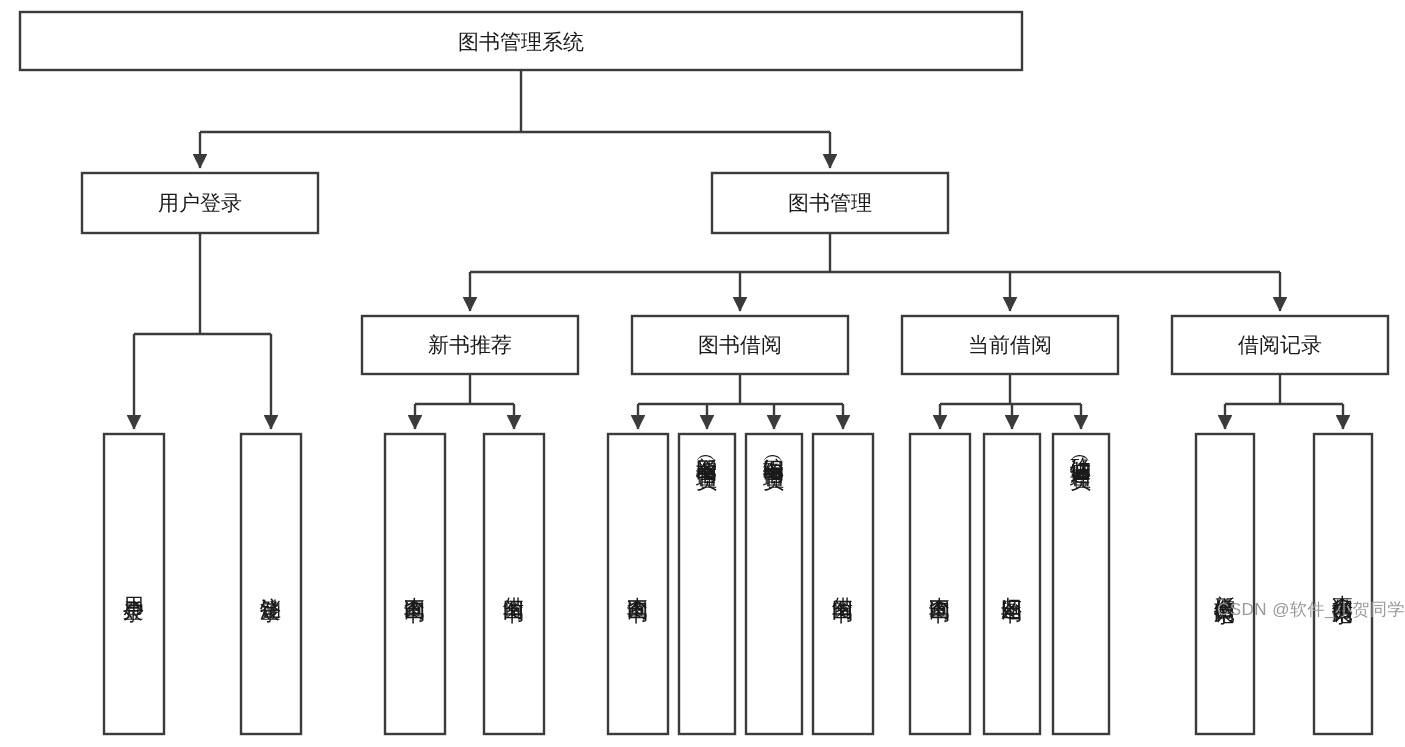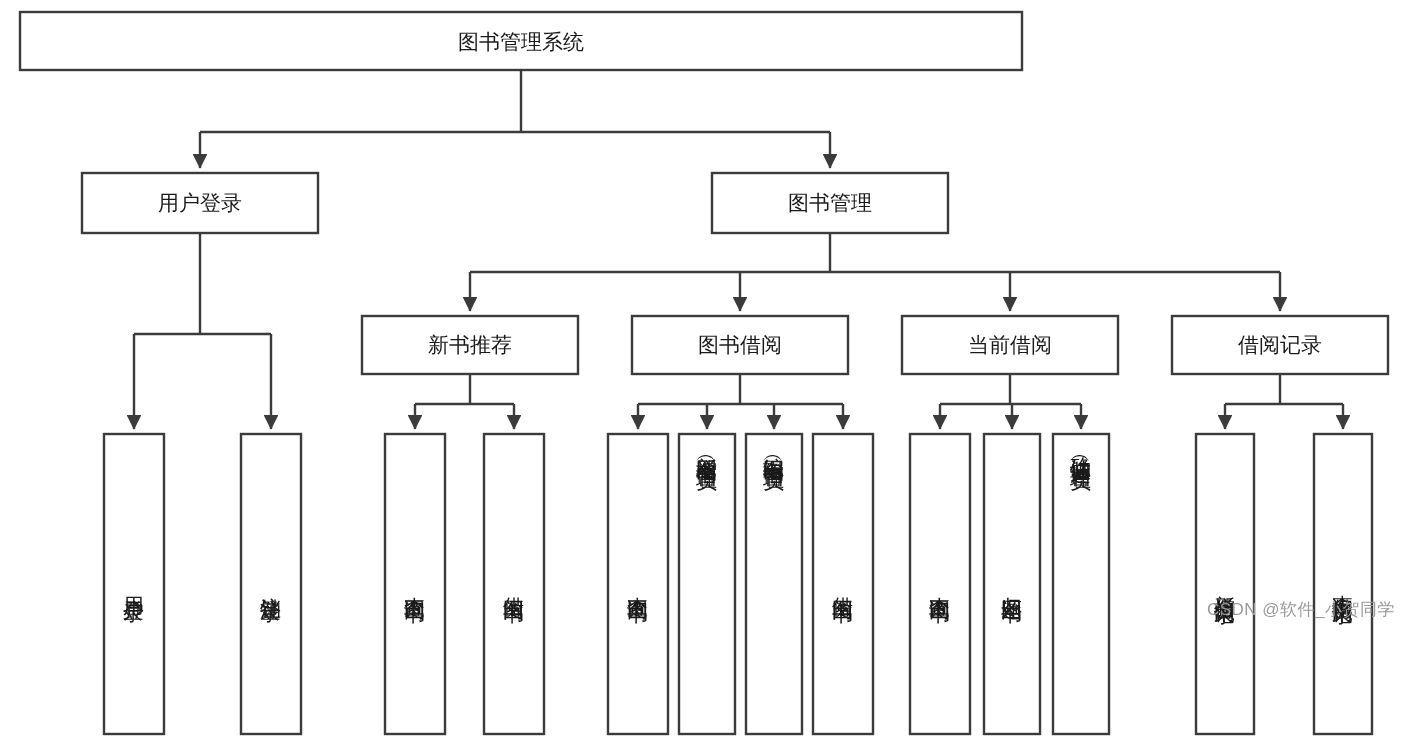--- a/index.html
+++ b/index.html
@@ -63,21 +63,21 @@
     display: flex;
     align-items: flex-start;
     justify-content: center;
     pointer-events: none;
   }
   .leaf-label-wrap.mid {
     align-items: center;
   }
   .watermark {
     position: absolute;
-    right: 10px;
+    right: 0;
     bottom: 6px;
     font-family: "Liberation Sans", "DejaVu Sans", sans-serif;
     font-size: 17px;
     color: #9a9a9a;
     letter-spacing: 0.5px;
     white-space: nowrap;
   }
 </style>
 </head>
 <body>

